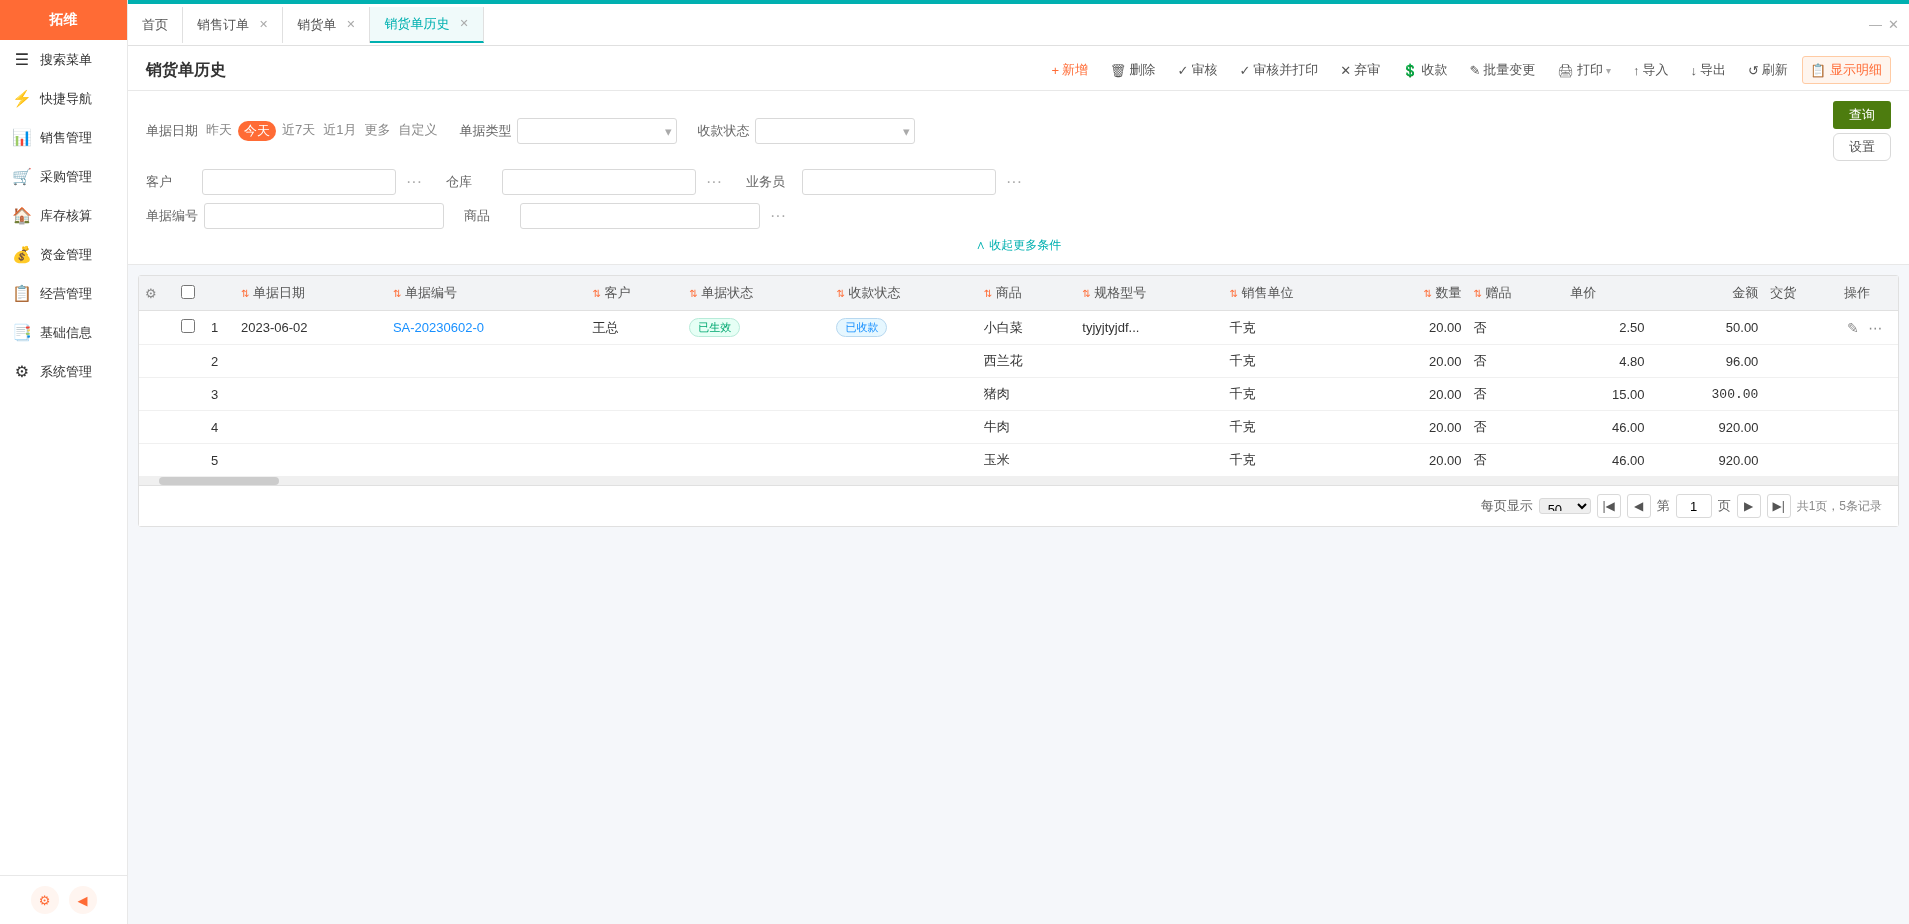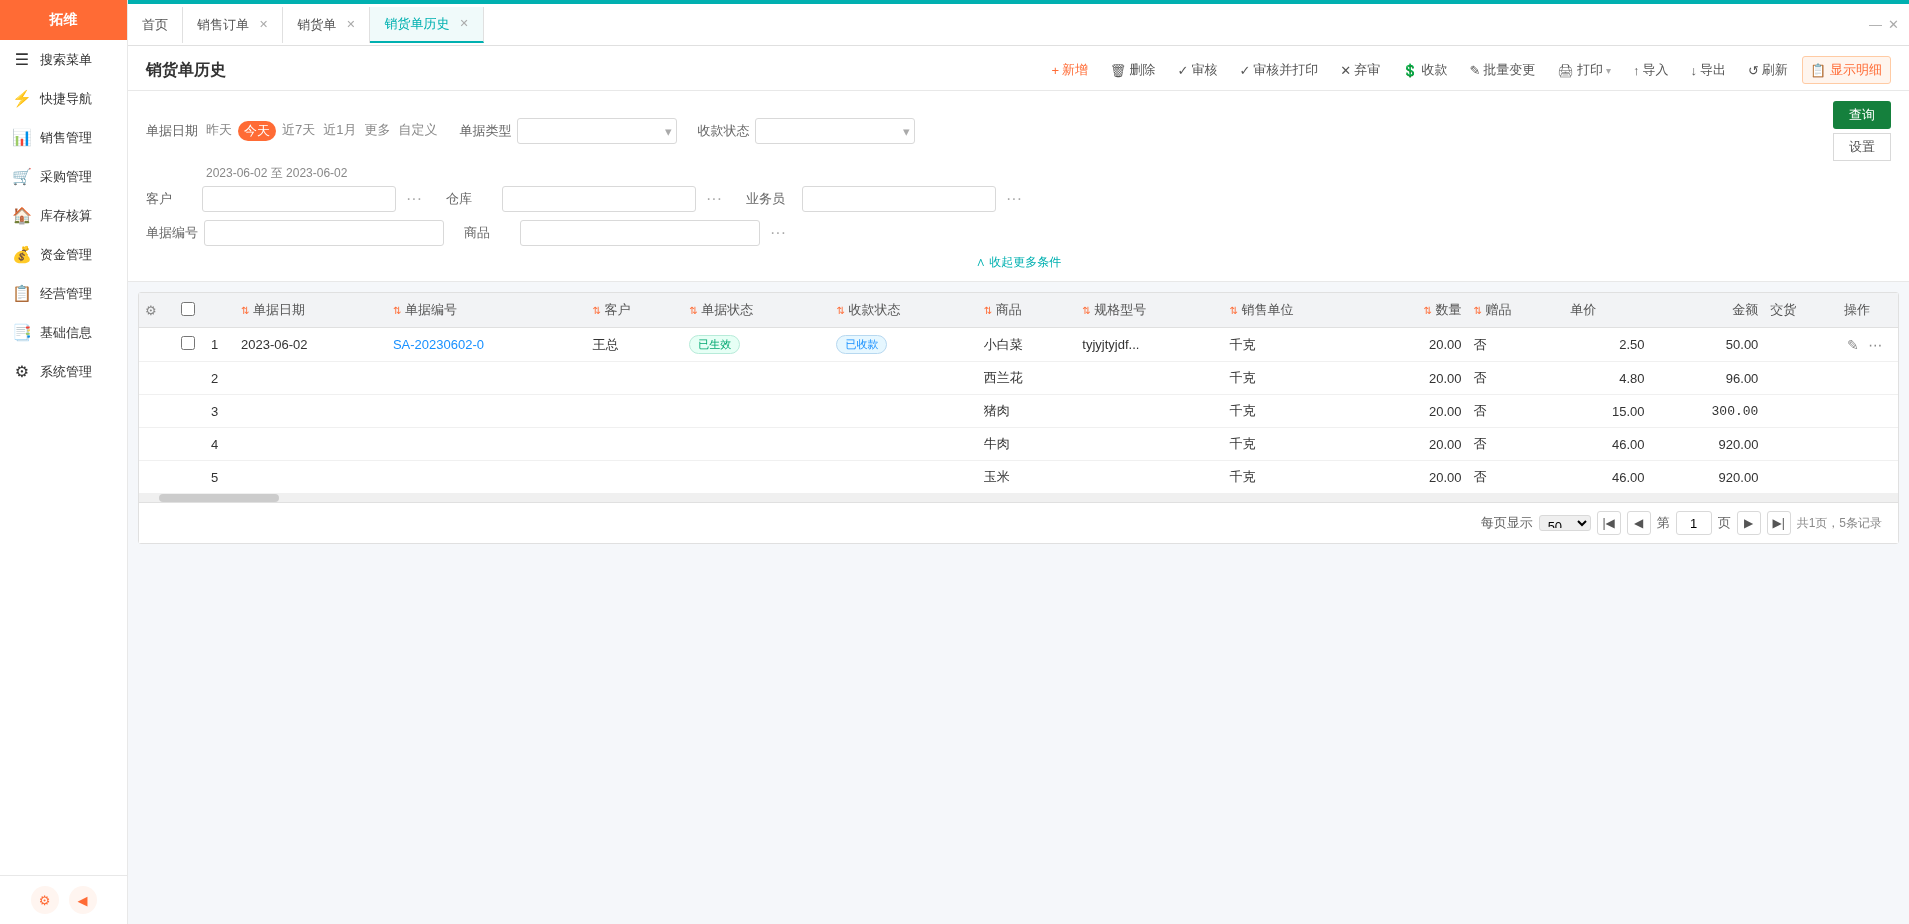--- a/index.html
+++ b/index.html
@@ -219,33 +219,33 @@
       width: 100%;
       justify-content: center;
     }
     .ellipsis-btn {
       color: #aaa;
       cursor: pointer;
       font-size: 16px;
       padding: 0 4px;
     }
     .query-btn {
-      background: #15803d;
+      background: #4d7c0f;
       color: #fff;
       border: none;
       border-radius: 3px;
       padding: 5px 16px;
       cursor: pointer;
       font-size: 13px;
     }
     .setting-btn {
       background: #fff;
       color: #555;
       border: 1px solid #d9d9d9;
-      border-radius: 0;
+      border-radius: 6px;
       padding: 4px 12px;
       cursor: pointer;
       font-size: 13px;
     }
     .filter-right {
       display: flex;
       flex-direction: column;
       gap: 4px;
       margin-left: auto;
     }
@@ -526,26 +526,20 @@
               <option value=""></option>
             </select>
           </div>
         </div>
         <div class="filter-right">
           <button class="query-btn">查询</button>
           <button class="setting-btn">设置</button>
         </div>
       </div>
 
-      <div class="filter-row" style="margin-top:-4px;margin-bottom:4px;">
-        <div class="filter-group">
-          <span class="filter-label"></span>
-          <span class="date-range">2023-06-02 至 2023-06-02</span>
-        </div>
-      </div>
 
       <div class="filter-row">
         <div class="filter-group">
           <span class="filter-label">客户</span>
           <input class="filter-input" style="min-width: 180px;">
           <span class="ellipsis-btn">···</span>
         </div>
         <div class="filter-group">
           <span class="filter-label">仓库</span>
           <input class="filter-input" style="min-width: 180px;">

